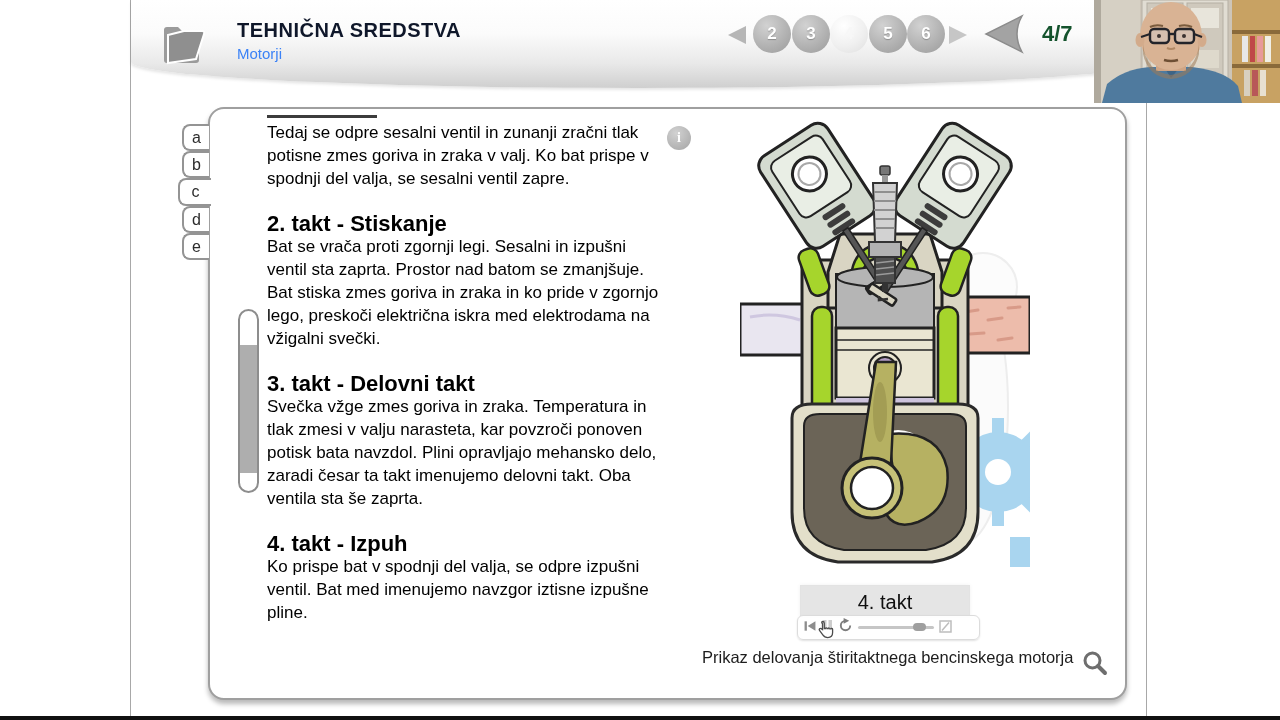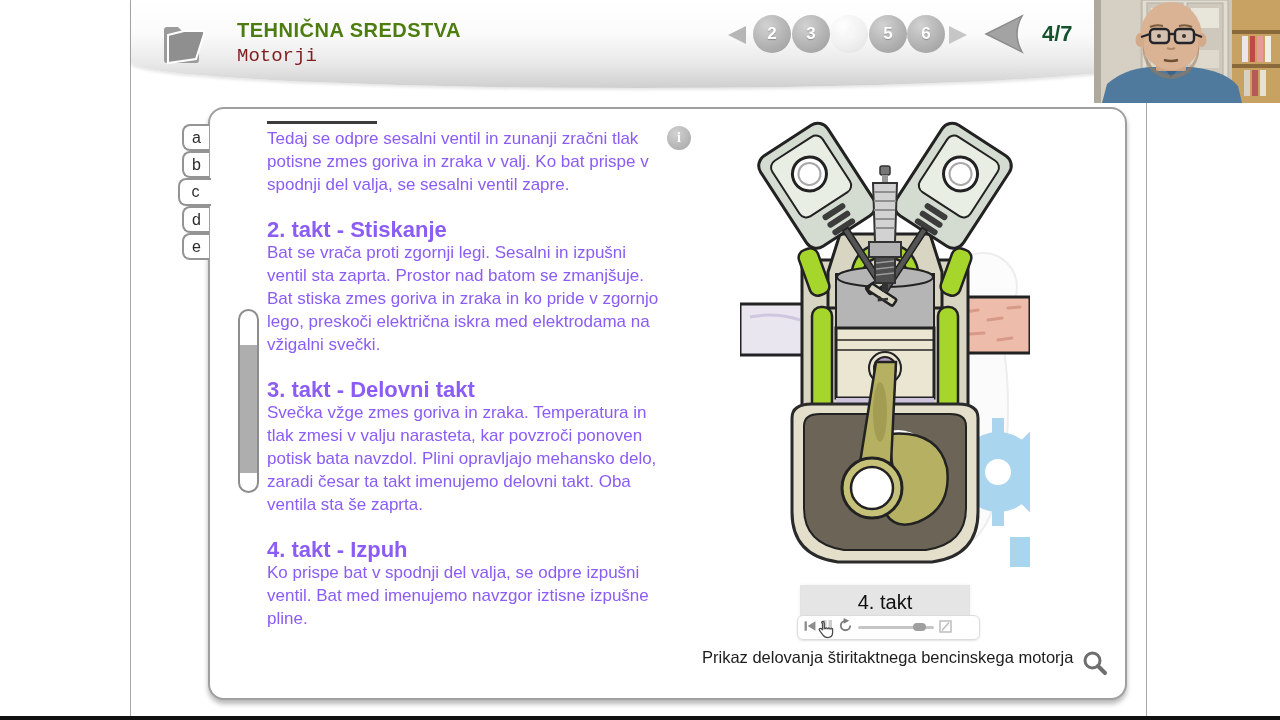--- a/index.html
+++ b/index.html
@@ -11,22 +11,22 @@
   #frame-left  { left:130px; top:0; width:1px; height:716px; background:#a8a8a8; }
   #frame-right { left:1146px; top:0; width:1px; height:716px; background:#a8a8a8; }
   #bottom-bar  { left:0; bottom:0; width:1280px; height:4px; background:#111; }
 
   
   #header { left:131px; top:0; width:1015px; height:88px;
             background:linear-gradient(180deg,#ffffff 0%,#fbfbfb 38%,#e9e9e9 72%,#cfcfcf 100%);
             border-bottom-left-radius:50% 26px; border-bottom-right-radius:50% 26px;
             box-shadow:0 2px 3px rgba(0,0,0,0.10); }
   #folder-icon { left:158px; top:22px; }
-  #hdr-title { left:237px; top:19px; font-size:20px; font-weight:bold; color:#4d7c0f; letter-spacing:0.5px; }
-  #hdr-subtitle { left:237px; top:45px; font-size:19px; color:#7f1d1d;font-family:Liberation Mono, monospace; }
+  #hdr-title { left:237px; top:19px; font-size:20px; font-weight:bold; color:#0f172a; letter-spacing:0.5px; }
+  #hdr-subtitle { left:237px; top:45px; font-size:15px; color:#3b82f6; }
 
   .nav-ball { position:absolute; top:15px; width:38px; height:38px; border-radius:50%;
               background:radial-gradient(circle at 36% 28%, #d2d2d2 0%, #b3b3b3 55%, #9a9a9a 100%);
               color:#ffffff; font-size:17px; font-weight:bold; text-align:center; line-height:38px;
               text-shadow:0 1px 1px rgba(0,0,0,0.25); }
   .nav-ball.active { background:radial-gradient(circle at 36% 28%, #ffffff 0%, #f0f0f0 55%, #dedede 100%);
                      text-shadow:none; color:#f7f7f7; }
   #page-ind { left:1042px; top:21px; font-size:22px; font-weight:bold; color:#14532d; }
 
   
@@ -42,21 +42,21 @@
               border:2px solid #949494; border-right:none; border-radius:8px 0 0 8px;
               font-size:16px; color:#2c2c2c; text-align:center; line-height:24px; z-index:4; }
   .side-tab.active { left:178px; width:33px; height:28px; z-index:8; }
 
   
   #scrollbar { left:238px; top:309px; width:21px; height:184px; background:#fff;
                border:2px solid #8d8d8d; border-radius:11px; overflow:hidden; z-index:9; }
   #scroll-thumb { position:absolute; left:0; top:34px; width:17px; height:128px; background:#aeaeae; }
 
   
-  #content { left:267px; top:115px; width:398px; font-size:17px; line-height:23px; color:#8b5cf6; z-index:5;margin-top:6px; }
+  #content { left:267px; top:115px; width:398px; font-size:17px; line-height:23px; color:#000000; z-index:5; }
   #content .cutline { width:110px; height:3px; background:#3c3c3c; margin-bottom:3px; }
   #content h3 { font-size:22px; line-height:23px; margin-top:22px; font-weight:bold; }
   #content p { margin:0; }
 
   
   #info-icon { left:667px; top:126px; width:24px; height:24px; border-radius:50%;
                background:radial-gradient(circle at 38% 30%, #d2d2d2 0%, #b2b2b2 70%, #a4a4a4 100%);
                color:#fff; font-weight:bold; font-size:14px; text-align:center; line-height:24px;
                font-family:"Liberation Serif","DejaVu Serif",serif; }
   #engine { left:740px; top:112px; width:290px; height:460px; }

